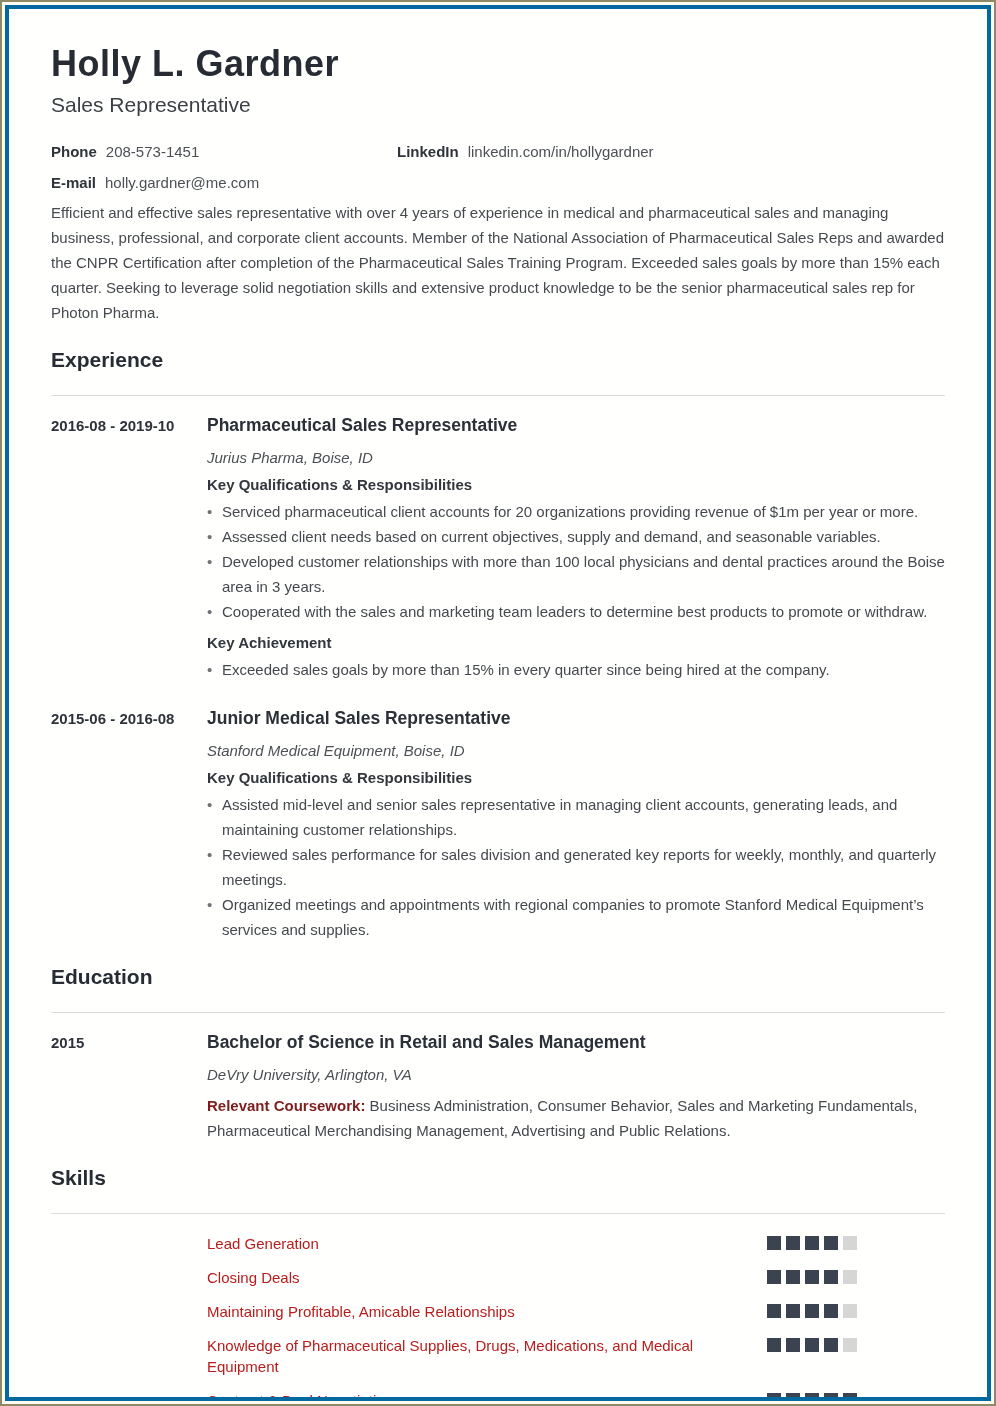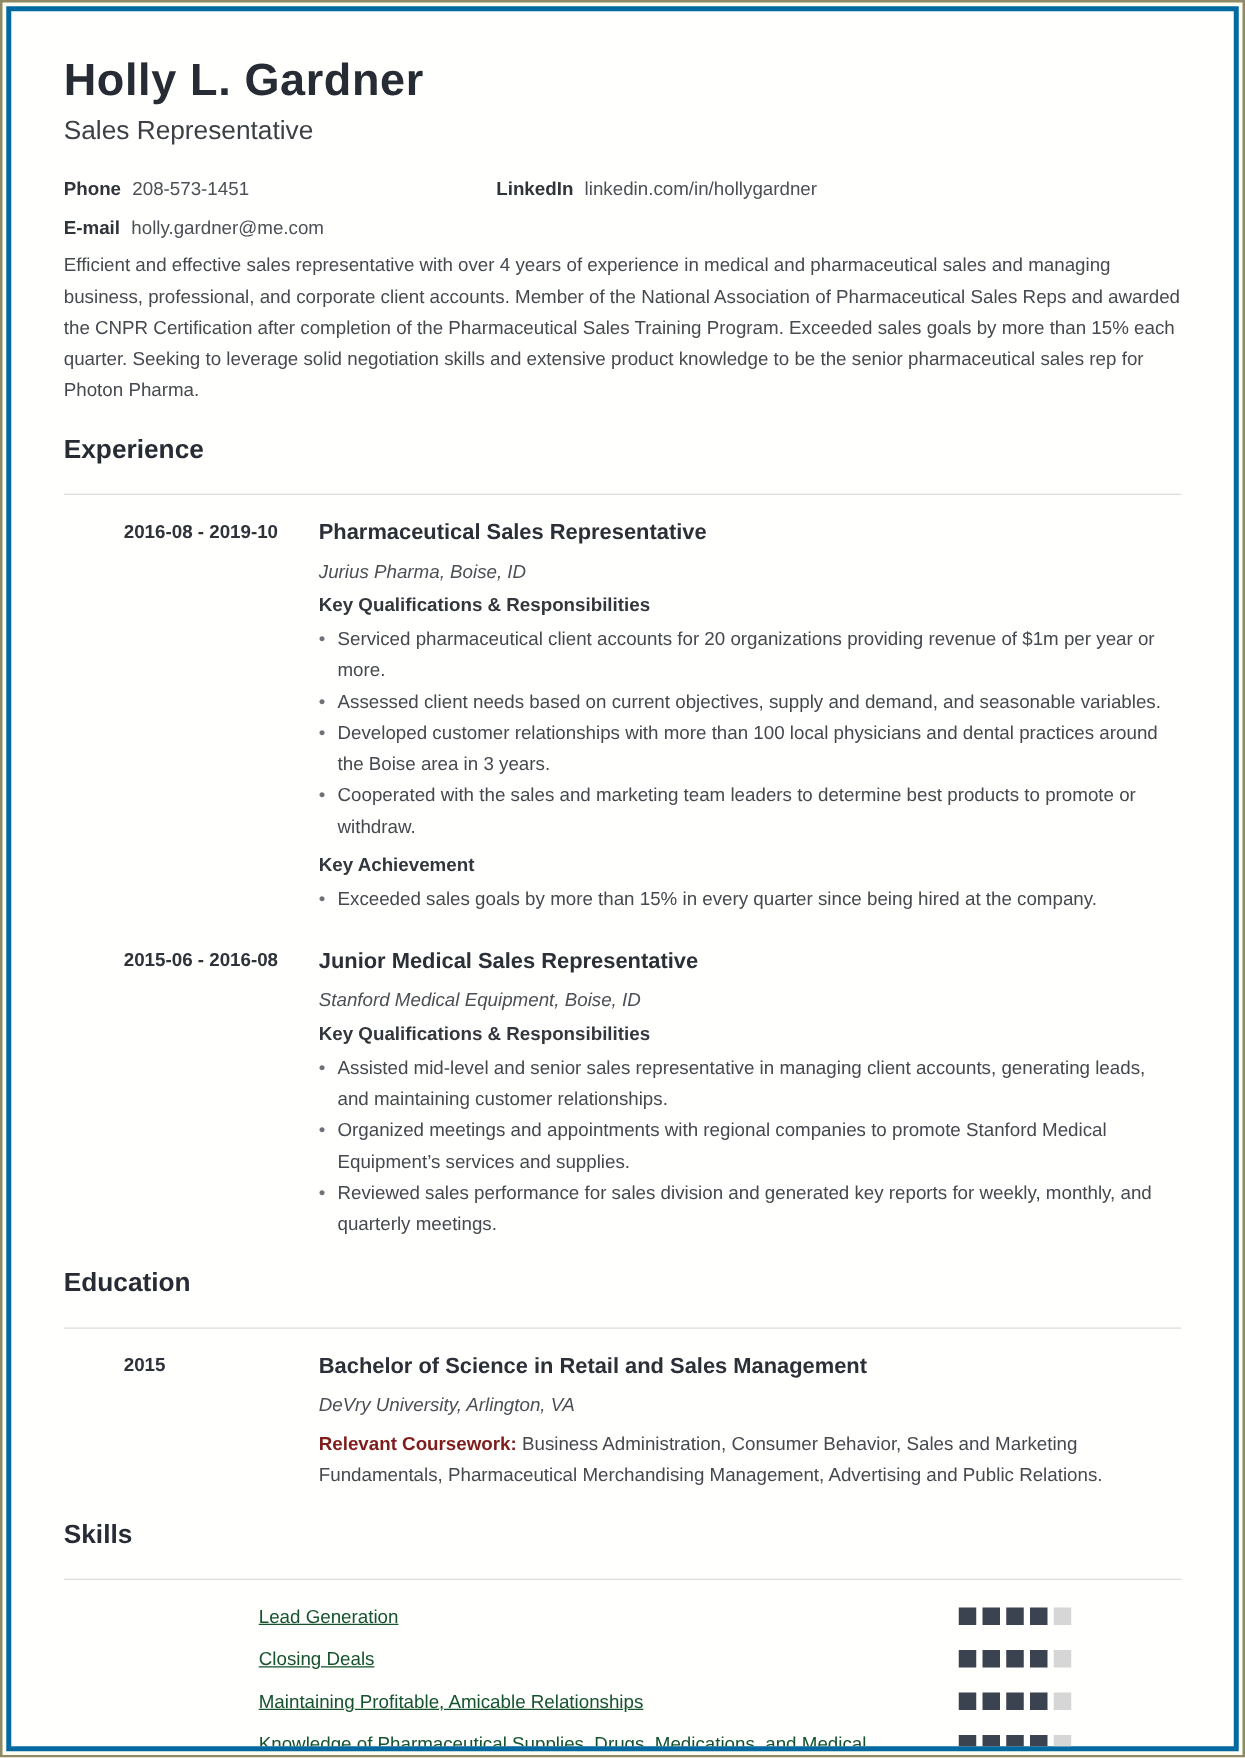--- a/index.html
+++ b/index.html
@@ -69,21 +69,20 @@
     color: #262b34;
     padding-bottom: 23px;
     border-bottom: 1px solid #dcdcdc;
   }
 
   
   .entry {
     display: grid;
     grid-template-columns: 156px 1fr;
     margin-top: 19px;
-    margin-left: 48px;
   }
   .entry + .entry { margin-top: 26px; }
   .entry-dates {
     font-size: 15px;
     font-weight: 700;
     color: #2e323a;
     padding-top: 2px;
   }
   .entry-title {
     font-size: 17.5px;
@@ -132,24 +131,23 @@
   .skill-row {
     display: flex;
     align-items: flex-start;
     padding-left: 156px;
     margin-bottom: 13px;
   }
   .skill-label {
     flex: 1;
     font-size: 15px;
     line-height: 21px;
-    color: #14532d;
+    color: #b91c1c;
     padding-right: 32px;
     max-width: 560px;
-    text-decoration: underline;
   }
   .skill-squares {
     display: flex;
     gap: 5px;
     padding-top: 3px;
   }
   .skill-squares .sq {
     width: 14px;
     height: 14px;
     display: inline-block;
@@ -205,22 +203,22 @@
       </div>
 
       <div class="entry">
         <div class="entry-dates">2015-06 - 2016-08</div>
         <div class="entry-body">
           <h3 class="entry-title">Junior Medical Sales Representative</h3>
           <div class="entry-company">Stanford Medical Equipment, Boise, ID</div>
           <div class="entry-subhead">Key Qualifications &amp; Responsibilities</div>
           <ul class="bullets">
             <li>Assisted mid-level and senior sales representative in managing client accounts, generating leads, and maintaining customer relationships.</li>
+            <li>Reviewed sales performance for sales division and generated key reports for weekly, monthly, and quarterly meetings.</li>
             <li>Organized meetings and appointments with regional companies to promote Stanford Medical Equipment’s services and supplies.</li>
-            <li>Reviewed sales performance for sales division and generated key reports for weekly, monthly, and quarterly meetings.</li>
           </ul>
         </div>
       </div>
     </div>
 
     <div class="section">
       <h2 class="section-heading">Education</h2>
 
       <div class="entry">
         <div class="entry-dates">2015</div>

